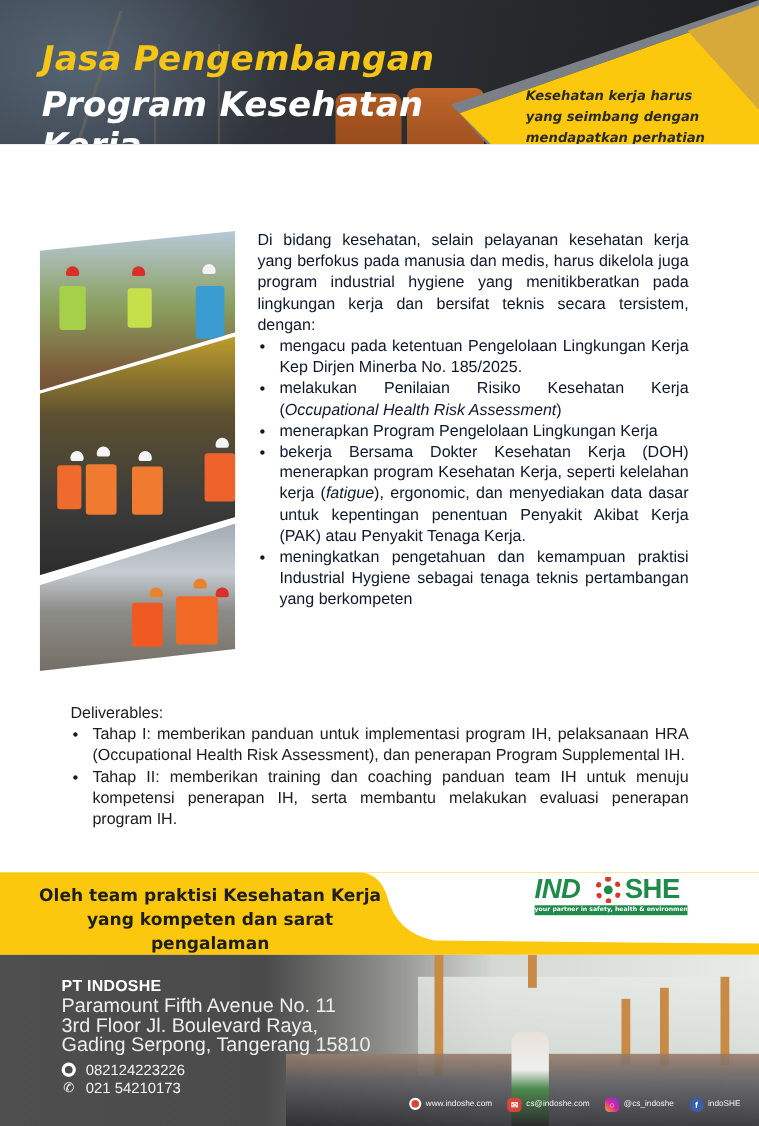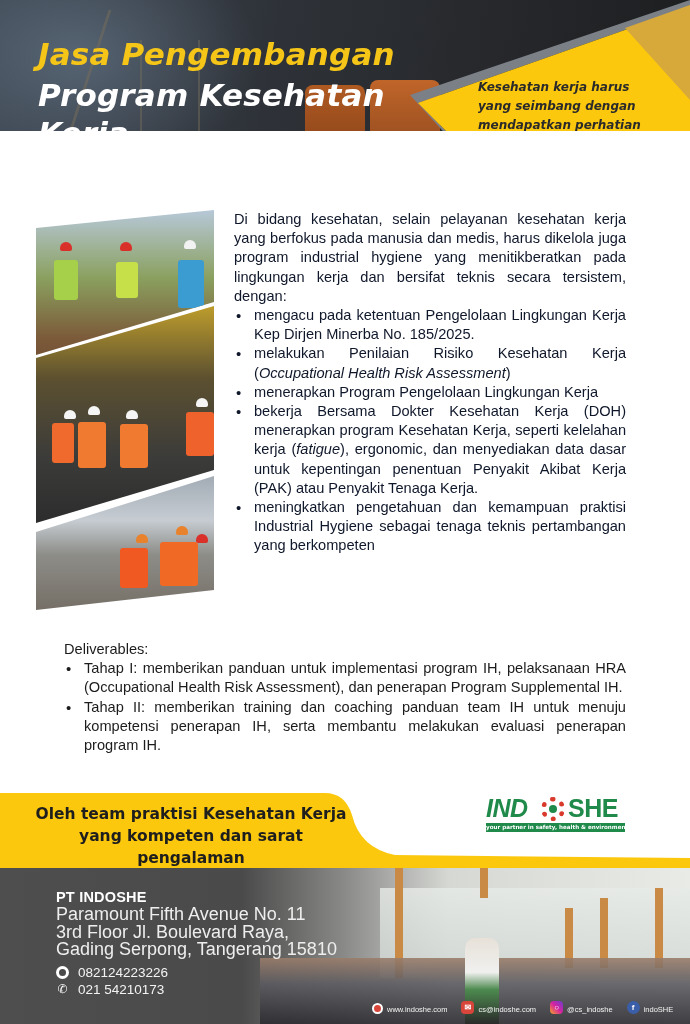--- a/index.html
+++ b/index.html
@@ -86,21 +86,21 @@
     background: linear-gradient(180deg, #e7e1d8 0%, #f0f0ef 40%, #4d8a4f 60%, #2a2a2a 100%); }
   .company { position: absolute; left: 56px; top: 20px; color: #ffffff; font-family: "Liberation Sans", sans-serif; }
   .company .name { font-size: 14.5px; font-weight: bold; line-height: 18px; letter-spacing: 0.2px; }
   .company .addr { font-size: 18px; line-height: 17.5px; color: #eeeeee; }
   .contact-row { display: flex; align-items: center; gap: 9px; font-size: 13.5px; line-height: 17px; color: #f3f3f3; }
   .contact-row.first { margin-top: 5px; }
   .ic-wa { width: 13px; height: 13px; border-radius: 50%; background: #fff; display: inline-block; position: relative; }
   .ic-wa::after { content: ""; position: absolute; left: 3px; top: 3px; width: 7px; height: 7px; border-radius: 50%; background: #4a4a4a; }
   .ic-ph { font-size: 12px; color: #fff; width: 13px; text-align: center; }
 
-  .socials { position: absolute; left: 372px; top: 998px; height: 16px; display: flex; align-items: flex-end; gap: 4px;
+  .socials { position: absolute; left: 372px; top: 998px; height: 16px; display: flex; align-items: flex-start; gap: 4px;
     font-size: 7.5px; color: #f3f3f3; font-family: "Liberation Sans", sans-serif; }
   .soc-ic { width: 13px; height: 13px; border-radius: 50%; display: inline-block; text-align: center; font-size: 8px;
     line-height: 13px; color: #fff; font-weight: bold; }
   .soc-web { background: #d8453a; border: 2px solid #fff; width: 11px; height: 11px; line-height: 7px; }
   .soc-mail { background: #d8453a; border-radius: 4px; }
   .soc-ig { background: linear-gradient(45deg, #f6a623, #d6249f, #6b3bd1); border-radius: 4px; }
   .soc-fb { background: #3b5ea8; }
   .soc-label { margin-right: 10px; }
 </style>
 </head>

